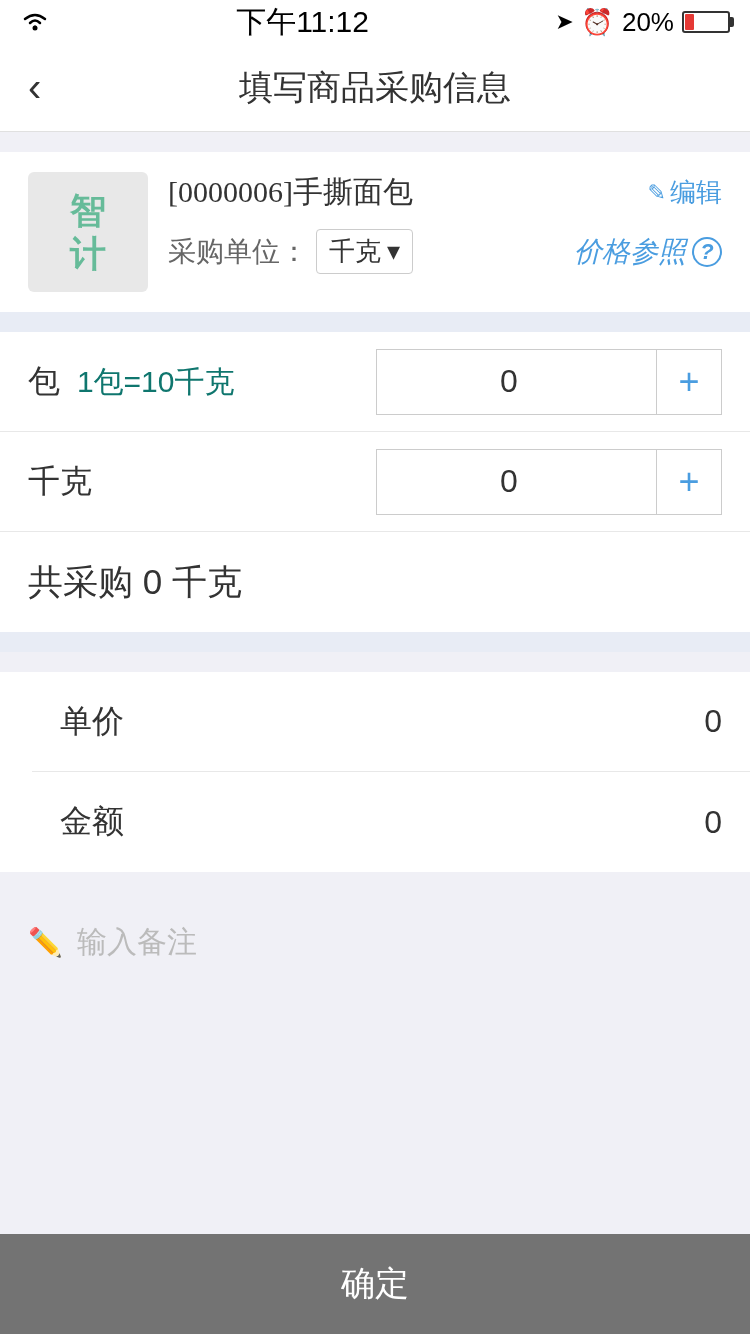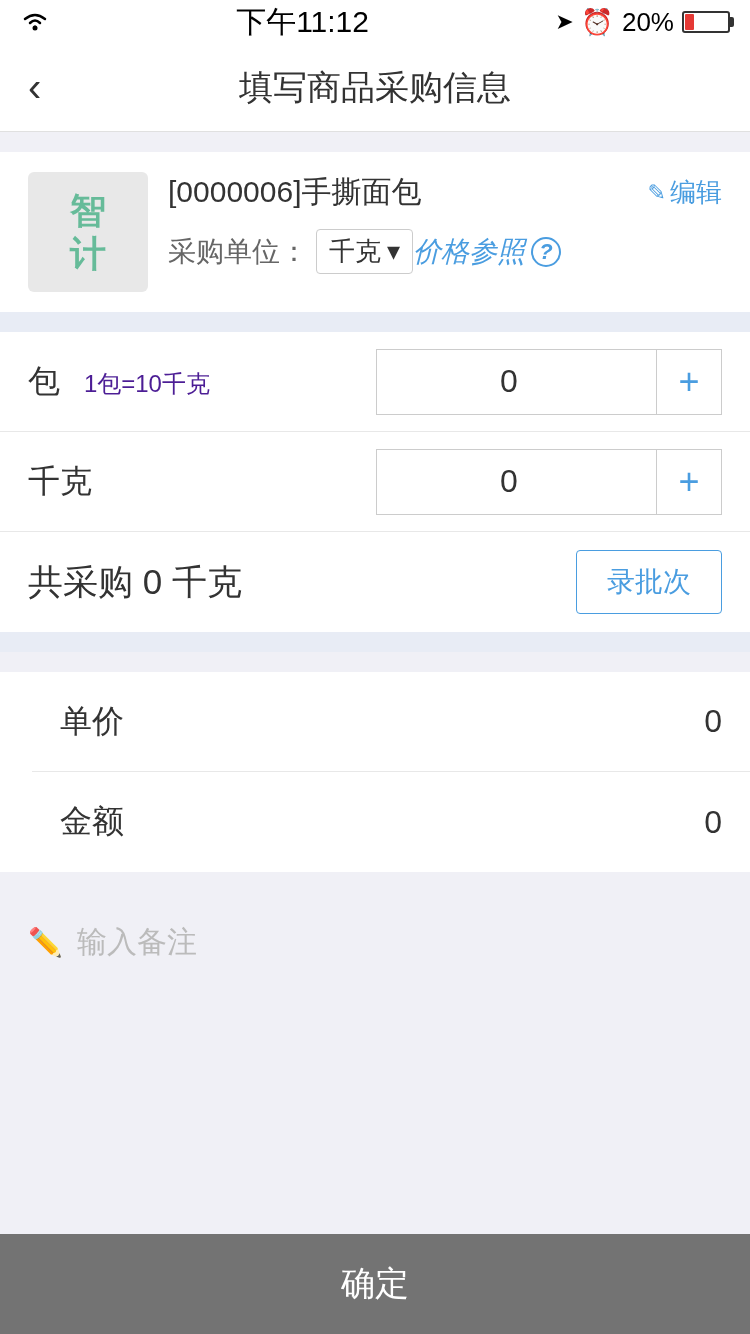--- a/index.html
+++ b/index.html
@@ -111,33 +111,34 @@
     .product-name-row {
       display: flex;
       justify-content: space-between;
       align-items: center;
       margin-bottom: 16px;
     }
     .product-name {
       font-size: 30px;
       color: #333;
       font-weight: 500;
+      font-family: Liberation Serif, serif;
     }
     .edit-link {
       font-size: 26px;
       color: #4a9de0;
       display: flex;
       align-items: center;
       gap: 4px;
       cursor: pointer;
     }
     .purchase-unit-row {
       display: flex;
       align-items: center;
-      justify-content: flex-start;
+      justify-content: space-between;
     }
     .purchase-unit-label {
       font-size: 28px;
       color: #666;
     }
     .unit-select {
       display: inline-flex;
       align-items: center;
       border: 1px solid #ccc;
       border-radius: 4px;
@@ -176,23 +177,23 @@
       justify-content: space-between;
       padding: 0 28px;
       height: 100px;
       border-bottom: 1px solid #e8e8e8;
     }
     .input-label {
       font-size: 32px;
       color: #333;
     }
     .input-sub {
-      font-size: 24px;
-      color: #4c1d95;
-      margin-left: 15px;
+      font-size: 30px;
+      color: #0f766e;
+      margin-left: 8px;
     }
     .input-control {
       display: flex;
       align-items: center;
       gap: 0;
     }
     .qty-input {
       width: 280px;
       height: 66px;
       border: 1px solid #ccc;
@@ -405,21 +406,20 @@
 </div>
 
 <div class="summary-row">
   <span class="summary-text">
     <span>共采购</span>
     <span> </span>
     <span>0</span>
     <span> </span>
     <span>千克</span>
   </span>
-  <button class="record-btn">录批次</button>
 </div>
 
 <div class="divider-section"></div>
 
 <div class="price-section">
   <div class="price-row">
     <span class="price-label">单价</span>
     <span class="price-value">0</span>
   </div>
   <div class="price-row" style="border-bottom:none;">

